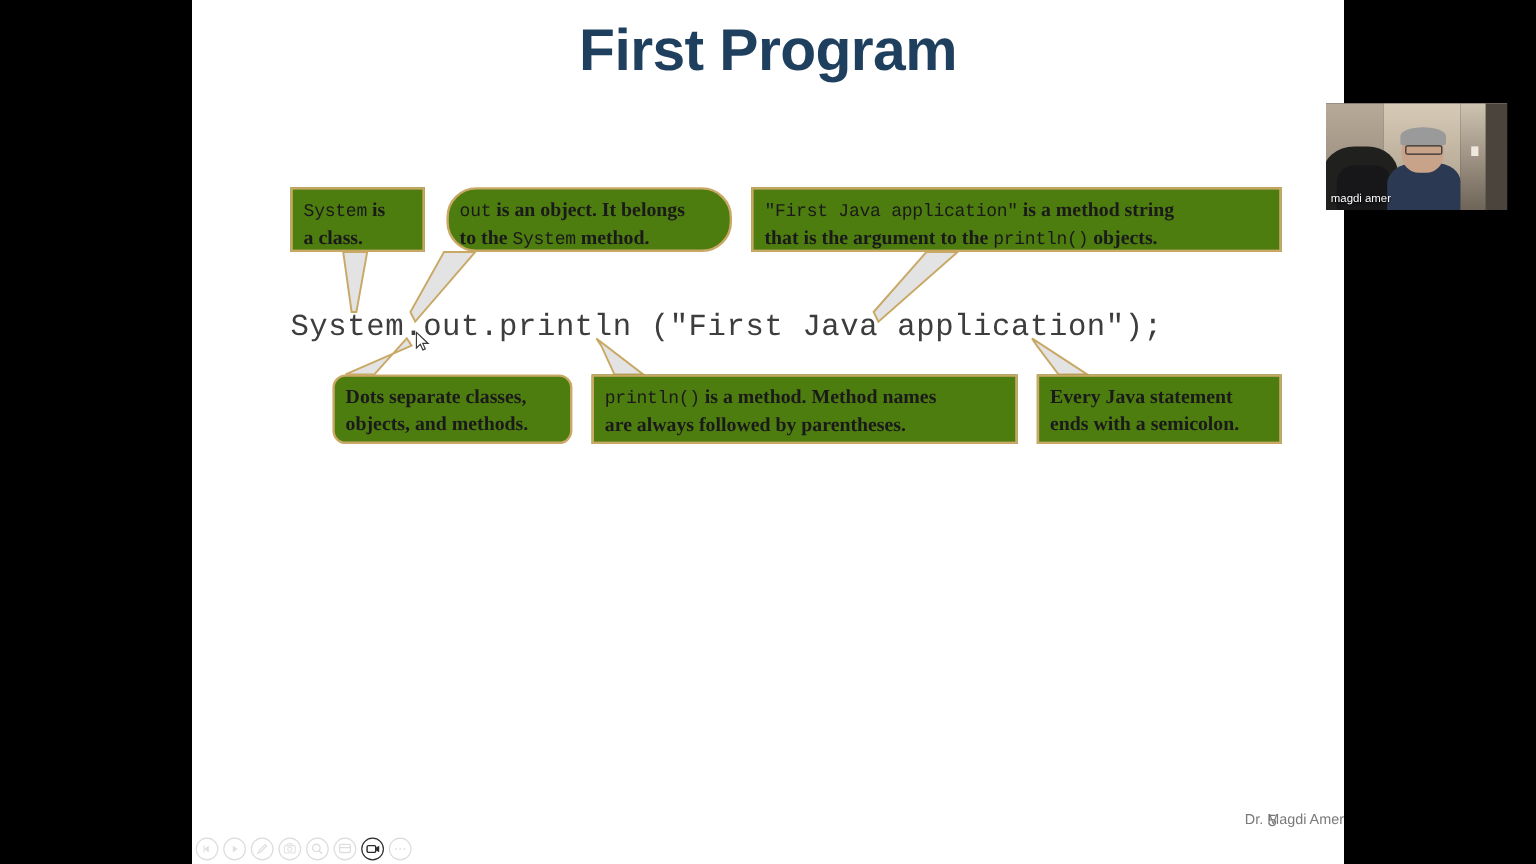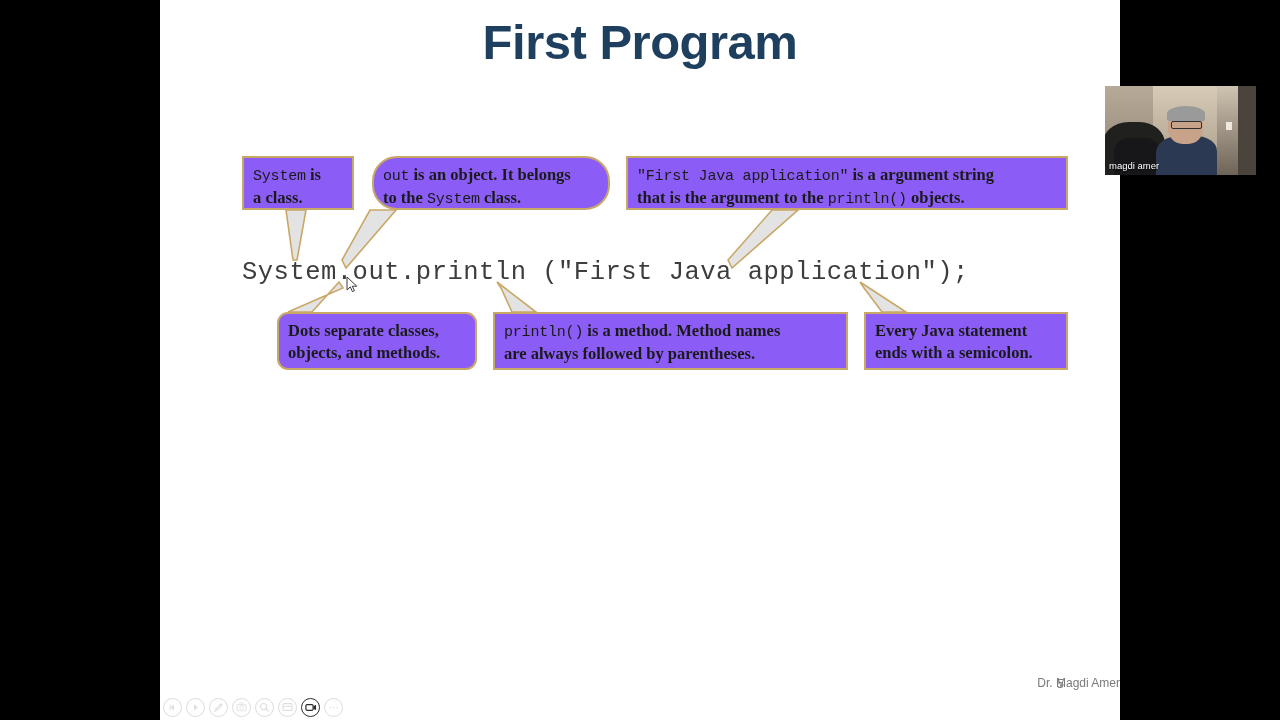--- a/index.html
+++ b/index.html
@@ -47,21 +47,21 @@
   #figure {
     position: absolute;
     left: 0px;
     top: 140px;
     width: 960px;
     height: 270px;
   }
 
   .callout {
     position: absolute;
-    background: #8b5cf6;
+    background: #4d7c0f;
     border: 2px solid #c9a866;
     box-sizing: border-box;
     color: #1a1a1a;
     font-family: "Liberation Serif", serif;
     font-size: 16.5px;
     font-weight: bold;
     line-height: 1.33;
     padding: 6px 9px 7px 9px;
     z-index: 3;
   }
@@ -220,25 +220,25 @@
         <polygon points="722,172 746,172 700,142 704,148" fill="#e3e3e3" stroke="#c9a866" stroke-width="1.6"></polygon>
       </svg>
 
       <div class="callout" style="left:82px; top:16px; width:112px; height:54px;">
         <span class="mono">System</span><span> is</span><br>
         <span>a class.</span>
       </div>
 
       <div class="callout" style="left:212px; top:16px; width:238px; height:54px;border-radius:25px;">
         <span class="mono">out</span><span> is an object. It belongs</span><br>
-        <span>to the </span><span class="mono">System</span><span> class.</span>
+        <span>to the </span><span class="mono">System</span><span> method.</span>
       </div>
 
       <div class="callout" style="left:466px; top:16px; width:442px; height:54px;">
-        <span class="mono">"First Java application"</span><span> is a argument string</span><br>
+        <span class="mono">"First Java application"</span><span> is a method string</span><br>
         <span>that is the argument to the </span><span class="mono">println()</span><span> objects.</span>
       </div>
 
       <div id="code-line">System.out.println ("First Java application");</div>
 
       <div class="callout" style="left:117px; top:172px; width:200px; height:58px;border-radius:11px;">
         <span>Dots separate classes,</span><br>
         <span>objects, and methods.</span>
       </div>
 

